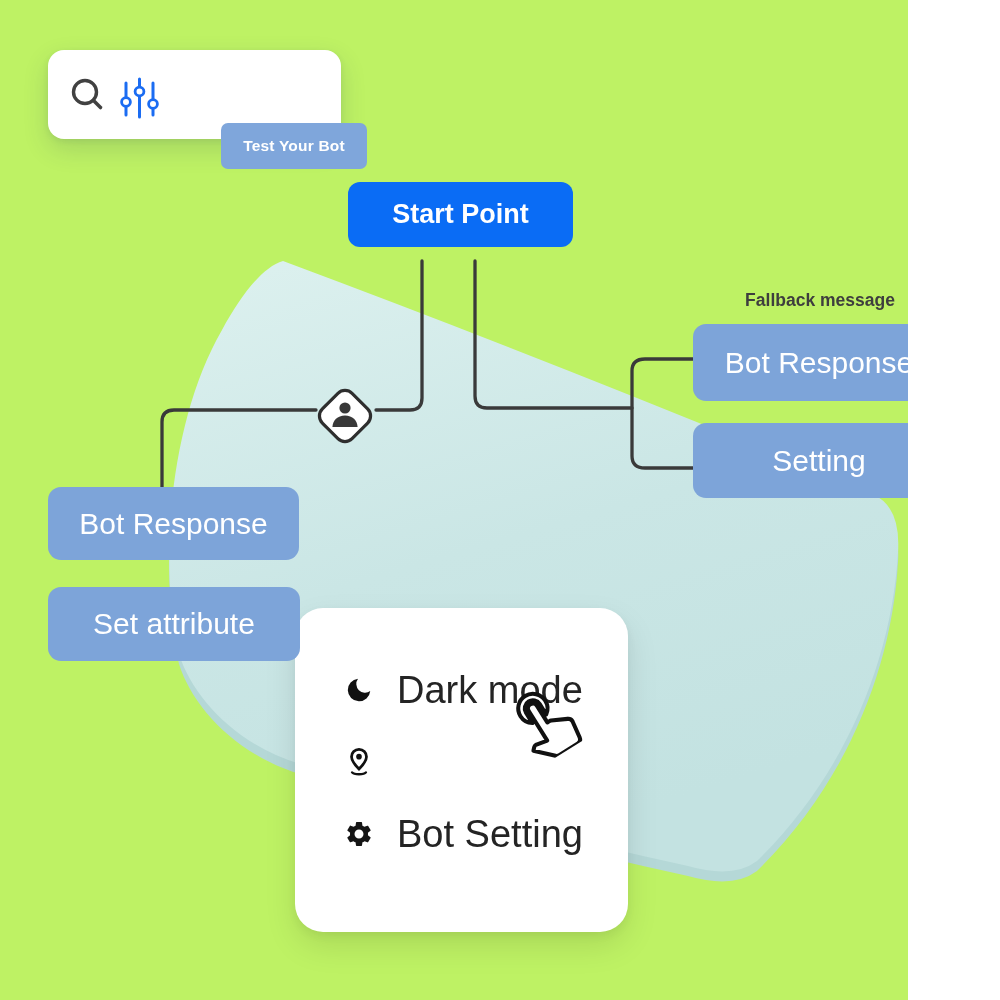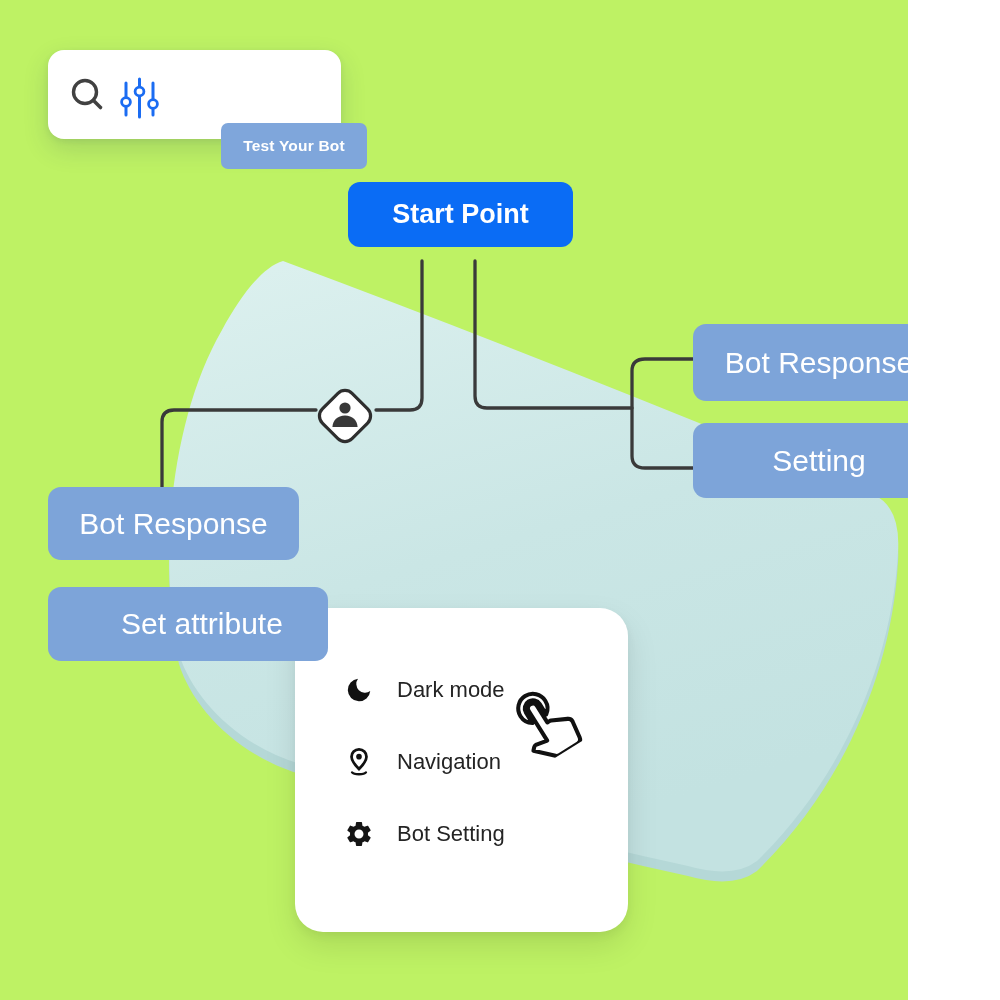--- a/index.html
+++ b/index.html
@@ -29,36 +29,36 @@
     display:flex;align-items:center;justify-content:center;z-index:4;cursor:pointer;
   }
   .blue-node{
     position:absolute;background:#7da4d9;border-radius:13px;color:#ffffff;
     font-size:30px;font-weight:500;display:flex;align-items:center;justify-content:center;
     z-index:4;cursor:pointer;
   }
   .node-bot-response-right{left:693px;top:324px;width:252px;height:77px;}
   .node-fallback{left:693px;top:423px;width:252px;height:75px;}
   .node-bot-response-left{left:48px;top:487px;width:251px;height:73px;}
-  .node-set-attribute{left:48px;top:587px;width:252px;height:74px;padding-left:28px;}
+  .node-set-attribute{left:48px;top:587px;width:252px;height:74px;}
   .fallback-group-label{
     position:absolute;left:695px;top:290px;width:250px;text-align:center;
     color:#3e3e3e;font-size:17.5px;font-weight:700;z-index:4;
   }
   
   .menu-card{
     position:absolute;left:295px;top:608px;width:333px;height:324px;background:#ffffff;
     border-radius:28px;box-shadow:0 14px 32px rgba(0,0,0,.10),0 4px 10px rgba(0,0,0,.05);
     z-index:3;
   }
   .menu-item{
     position:absolute;left:48px;display:flex;align-items:center;gap:22px;cursor:pointer;
   }
   .menu-item .mi-icon{width:32px;height:32px;display:flex;align-items:center;justify-content:center;}
-  .menu-item .mi-label{font-size:22px;font-weight:500;color:#242424;line-height:32px;white-space:nowrap;}
+  .menu-item .mi-label{font-size:38px;font-weight:500;color:#242424;line-height:32px;white-space:nowrap;}
   .mi-0{top:66px;} .mi-1{top:138px;} .mi-2{top:210px;align-items:flex-end;}
   .hand-cursor{position:absolute;left:503px;top:681px;width:78px;height:78px;z-index:7;transform:rotate(-32deg);}
 </style>
 </head>
 <body>
 
 <div class="canvas">
 
   <svg class="scene-svg" width="1000" height="1000" viewBox="0 0 1000 1000">
     <defs>
@@ -109,20 +109,21 @@
           <circle cx="22.5" cy="18.5" r="4.4"></circle>
           <circle cx="36" cy="31" r="4.4"></circle>
         </g>
       </svg>
     </div>
     <div class="test-bot-btn">Test Your Bot</div>
   </div>
 
   <div class="start-node">Start Point</div>
 
+  <div class="fallback-group-label">Fallback message</div>
   <div class="blue-node node-bot-response-right">Bot Response</div>
   <div class="blue-node node-fallback">Setting</div>
 
   <div class="blue-node node-bot-response-left">Bot Response</div>
   <div class="blue-node node-set-attribute">Set attribute</div>
 
   <div class="menu-card">
 
     <div class="menu-item mi-0">
       <span class="mi-icon">
@@ -134,21 +135,20 @@
     </div>
 
     <div class="menu-item mi-1">
       <span class="mi-icon">
         <svg width="32" height="32" viewBox="0 0 24 24">
           <path d="M12 2.5c-3.2 0-5.6 2.4-5.6 5.5 0 3.6 5.6 9.3 5.6 9.3s5.6-5.7 5.6-9.3c0-3.1-2.4-5.5-5.6-5.5z" fill="none" stroke="#111111" stroke-width="2.1"></path>
           <circle cx="12" cy="8" r="2.1" fill="#111111"></circle>
           <path d="M6.8 19.8c1.4 1.9 9 1.9 10.4 0" fill="none" stroke="#111111" stroke-width="1.8" stroke-linecap="round"></path>
         </svg>
       </span>
-      <span class="mi-label">Navigation</span>
     </div>
 
     <div class="menu-item mi-2">
       <span class="mi-icon">
         <svg width="30" height="30" viewBox="0 0 24 24">
             <path fill="#151515" d="M19.14 12.94c.04-.3.06-.61.06-.94 0-.32-.02-.64-.07-.94l2.03-1.58c.18-.14.23-.41.12-.61l-1.92-3.32c-.12-.22-.37-.29-.59-.22l-2.39.96c-.5-.38-1.03-.7-1.62-.94l-.36-2.54c-.04-.24-.24-.41-.48-.41h-3.84c-.24 0-.43.17-.47.41l-.36 2.54c-.59.24-1.13.57-1.62.94l-2.39-.96c-.22-.08-.47 0-.59.22L2.74 8.87c-.12.21-.08.47.12.61l2.03 1.58c-.05.3-.09.63-.09.94s.02.64.07.94l-2.03 1.58c-.18.14-.23.41-.12.61l1.92 3.32c.12.22.37.29.59.22l2.39-.96c.5.38 1.03.7 1.62.94l.36 2.54c.05.24.24.41.48.41h3.84c.24 0 .44-.17.47-.41l.36-2.54c.59-.24 1.13-.56 1.62-.94l2.39.96c.22.08.47 0 .59-.22l1.92-3.32c.12-.22.07-.47-.12-.61l-2.01-1.58zM12 15.6c-1.98 0-3.6-1.62-3.6-3.6s1.62-3.6 3.6-3.6 3.6 1.62 3.6 3.6-1.62 3.6-3.6 3.6z"></path>
           </svg>
       </span>
       <span class="mi-label">Bot Setting</span>
     </div>

